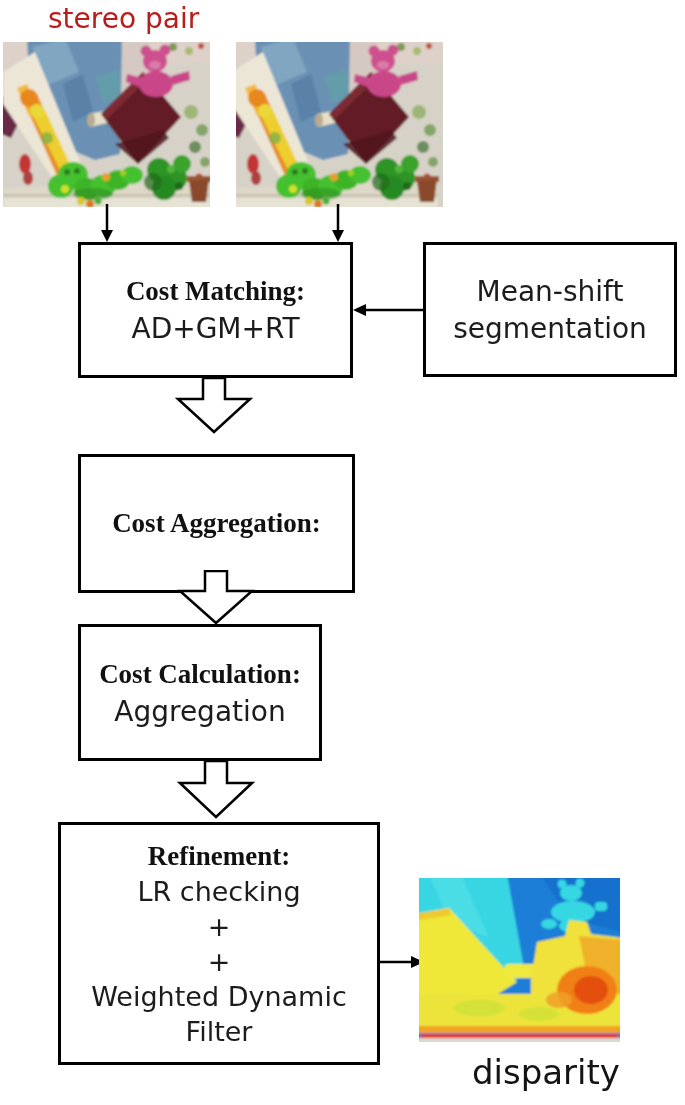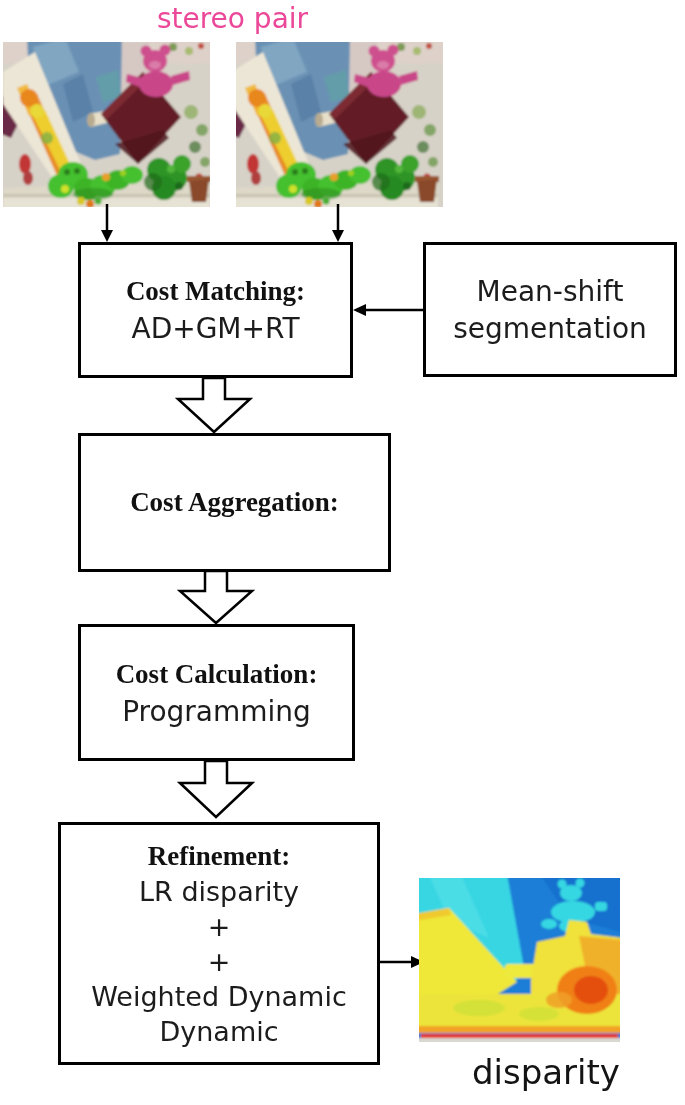--- a/index.html
+++ b/index.html
@@ -2,22 +2,22 @@
 <html><head>
 <meta charset="utf-8">
 <style>
   html,body{margin:0;padding:0;background:#ffffff;}
   .canvas{
     position:relative;width:685px;height:1105px;background:#ffffff;overflow:hidden;
     font-family:"DejaVu Sans","Liberation Sans",sans-serif;color:#1a1a1a;
   }
   .abs{position:absolute;}
   .diagram-title{
-    left:0;top:2px;width:465px;text-align:center;
-    font-size:28px;color:#ec4899;
+    left:0;top:2px;width:465px;
+    font-size:28px;color:#b91c1c;padding-left:48px;
   }
   .flowbox{
     position:absolute;box-sizing:border-box;border:3px solid #000;background:#fff;
     display:flex;flex-direction:column;align-items:center;justify-content:center;
     text-align:center;
   }
   .box-title{
     font-family:"Liberation Serif","DejaVu Serif",serif;font-weight:bold;
     font-size:27px;line-height:37px;color:#111;
   }
@@ -163,44 +163,44 @@
 
   <svg class="abs" style="left:353px;top:302px" width="70" height="16">
     <line x1="70" y1="8" x2="11" y2="8" stroke="#000" stroke-width="2.5"></line>
     <polygon points="13,2 13,14 0,8" fill="#000"></polygon>
   </svg>
 
   <svg class="abs" style="left:175px;top:377px" width="78" height="58">
     <polygon points="28,1 28,22 3,22 39,55 75,22 50,22 50,1" fill="#fff" stroke="#000" stroke-width="2.5" stroke-linejoin="miter"></polygon>
   </svg>
 
-  <div class="flowbox" style="left:78px;top:433px;width:313px;height:139px">
+  <div class="flowbox" style="left:78px;top:454px;width:277px;height:139px">
     <div class="box-title">Cost Aggregation:</div>
   </div>
 
   <svg class="abs" style="left:177px;top:570px" width="78" height="56">
     <polygon points="28,1 28,21 3,21 39,53 75,21 50,21 50,1" fill="#fff" stroke="#000" stroke-width="2.5" stroke-linejoin="miter"></polygon>
   </svg>
 
-  <div class="flowbox" style="left:78px;top:624px;width:277px;height:137px">
+  <div class="flowbox" style="left:78px;top:624px;width:244px;height:137px">
     <div class="box-title">Cost Calculation:</div>
-    <div class="box-body">Programming</div>
+    <div class="box-body">Aggregation</div>
   </div>
 
   <svg class="abs" style="left:177px;top:760px" width="78" height="60">
     <polygon points="28,1 28,23 3,23 39,57 75,23 50,23 50,1" fill="#fff" stroke="#000" stroke-width="2.5" stroke-linejoin="miter"></polygon>
   </svg>
 
   <div class="flowbox" style="left:58px;top:822px;width:322px;height:243px">
     <div class="box-title" style="line-height:35px">Refinement:</div>
-    <div class="ref-line">LR disparity</div>
+    <div class="ref-line">LR checking</div>
     <div class="ref-line">+</div>
     <div class="ref-line">+</div>
     <div class="ref-line">Weighted Dynamic</div>
-    <div class="ref-line">Dynamic</div>
+    <div class="ref-line">Filter</div>
   </div>
 
   <svg class="abs" style="left:380px;top:954px" width="44" height="16">
     <line x1="0" y1="8" x2="33" y2="8" stroke="#000" stroke-width="2.5"></line>
     <polygon points="31,2 31,14 44,8" fill="#000"></polygon>
   </svg>
 
   <svg class="abs" style="left:419px;top:878px" width="201" height="164" viewBox="0 0 201 164">
     <g filter="url(#soften2)">
       <rect x="-6" y="-6" width="213" height="176" fill="#1a7ed6"></rect>

